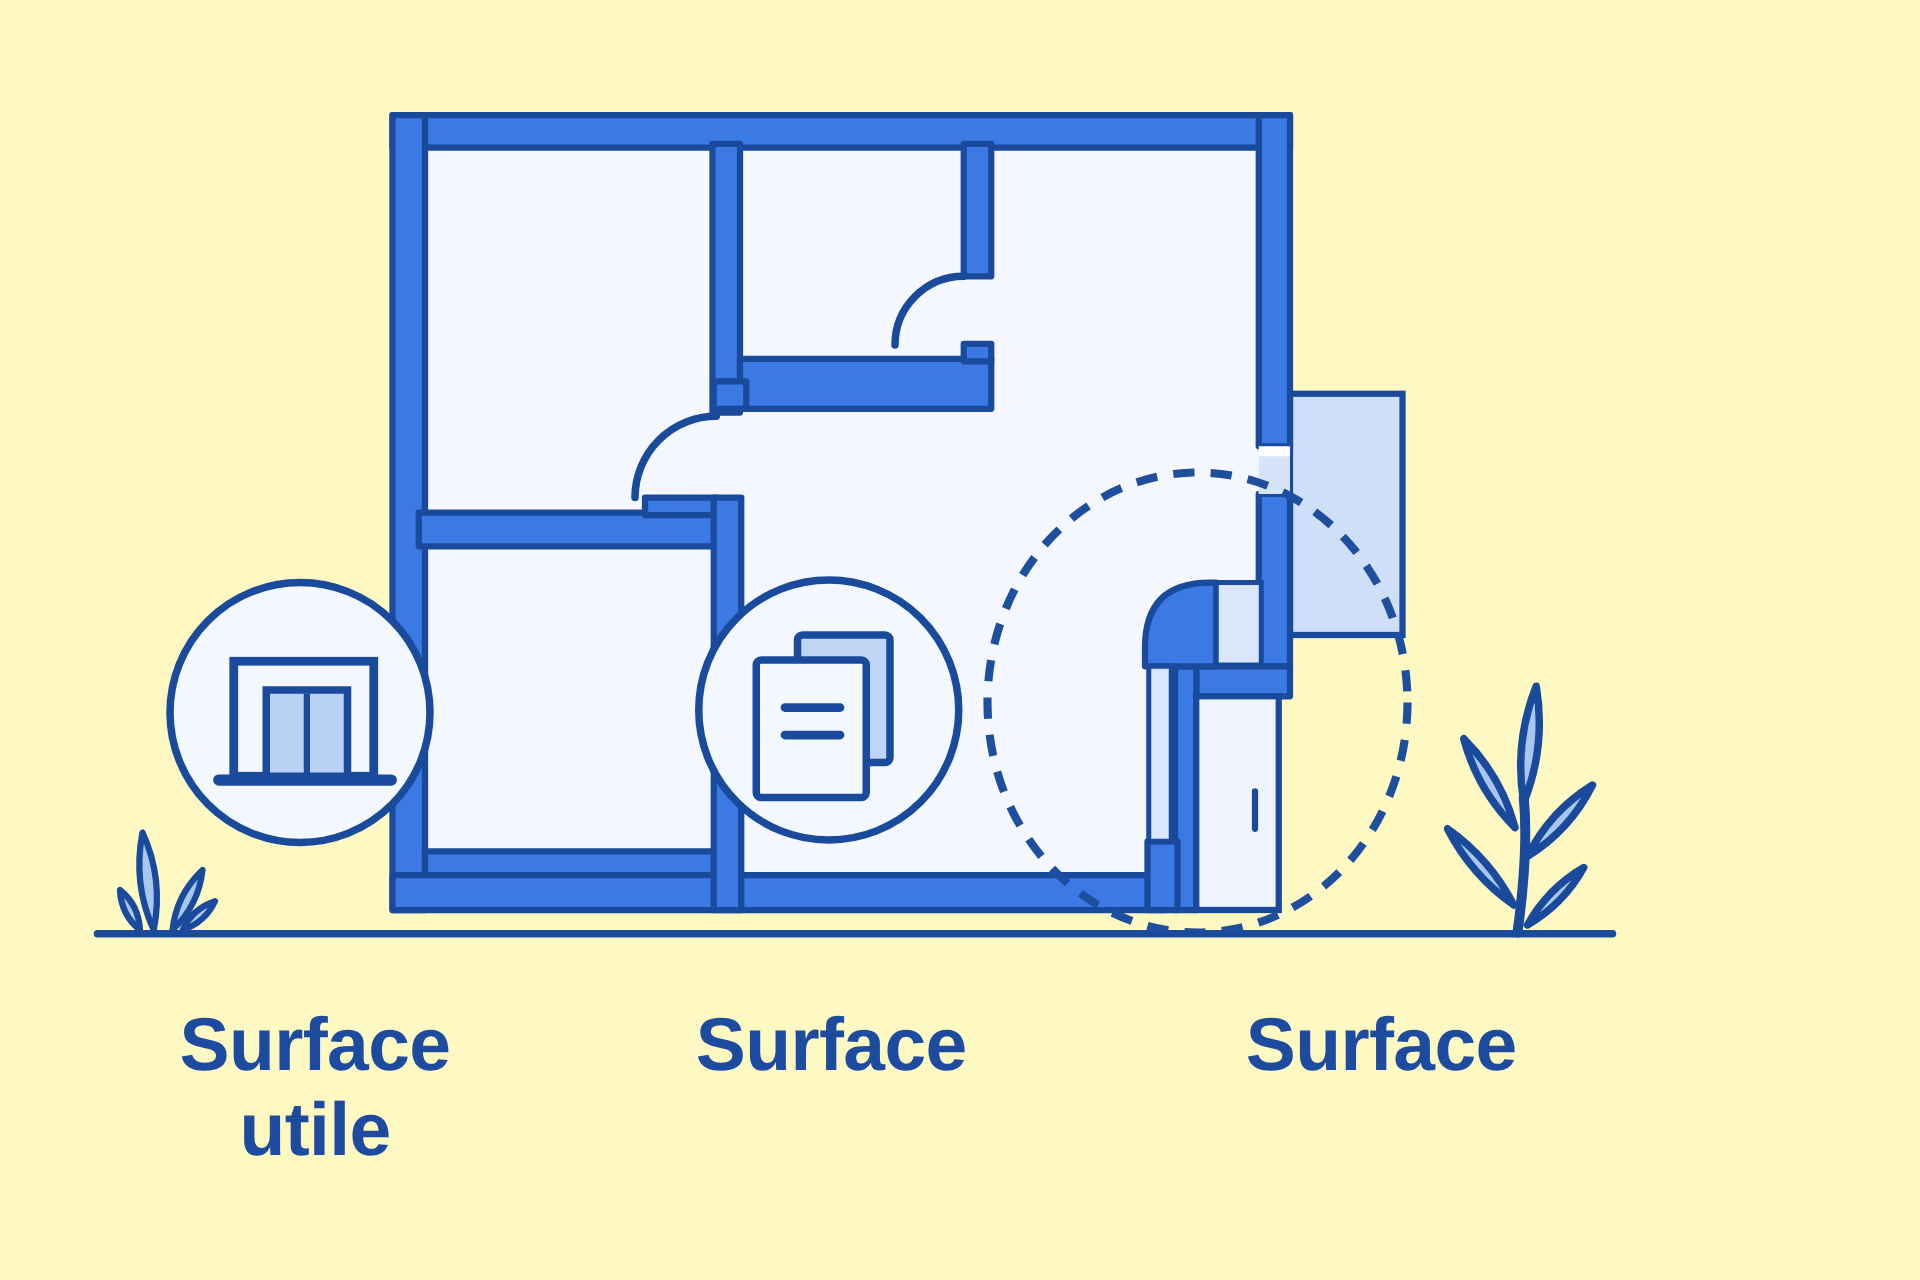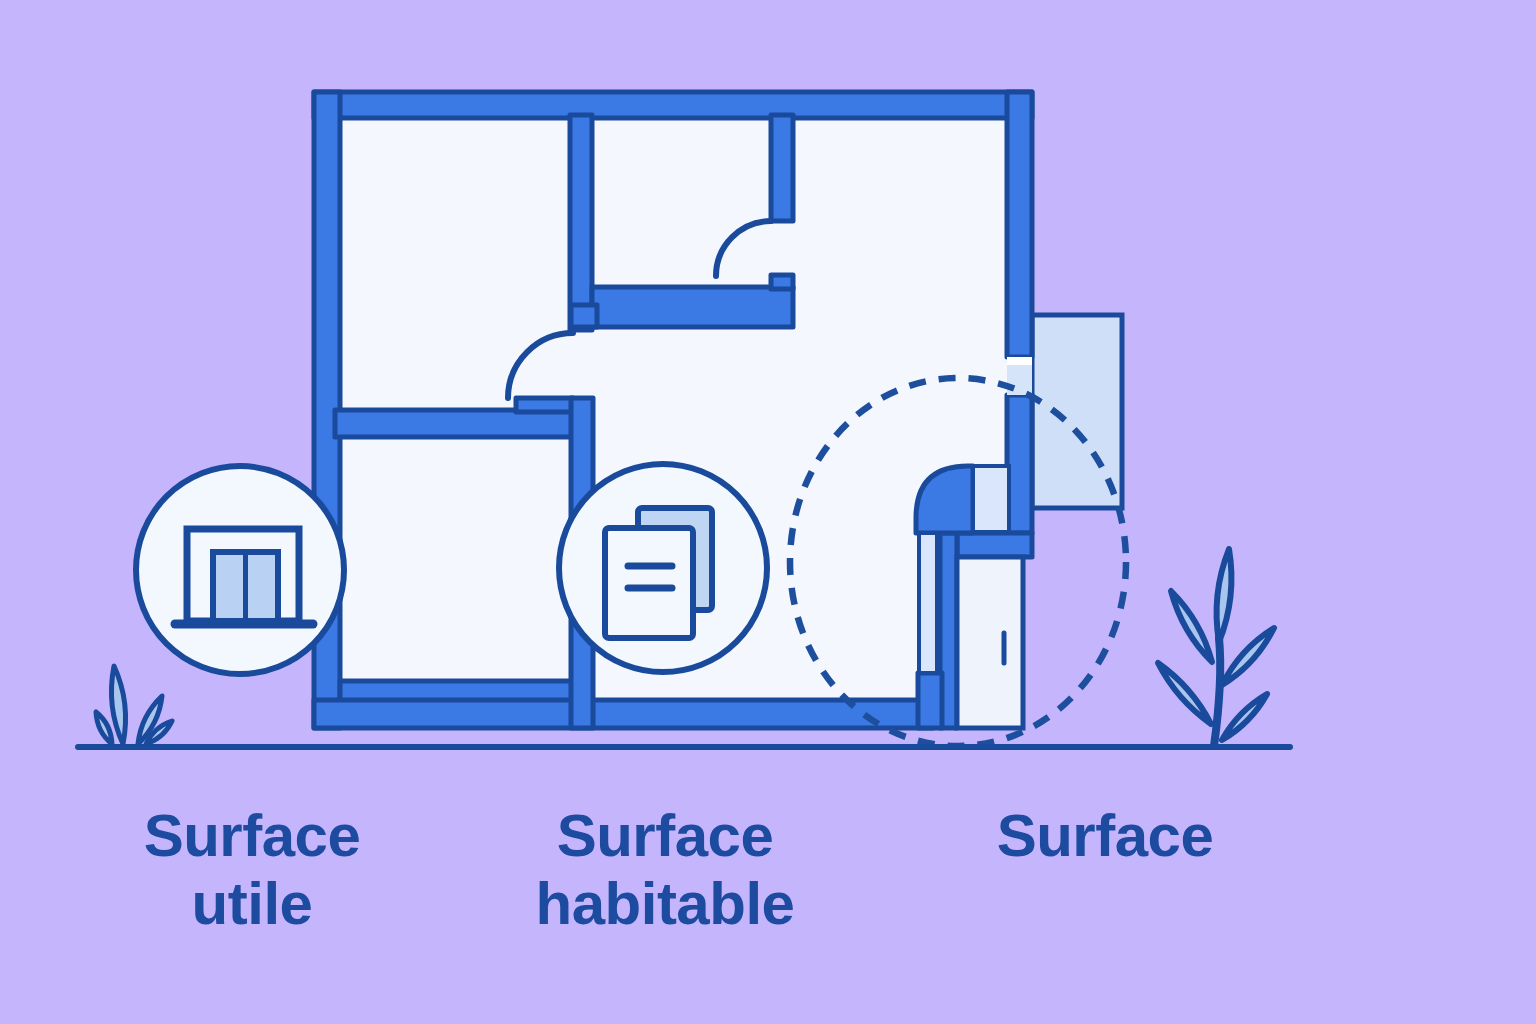--- a/index.html
+++ b/index.html
@@ -1,19 +1,19 @@
 <!DOCTYPE html>
 <html><head>
 <meta charset="utf-8">
 <style>
   html,body{margin:0;padding:0;background:#e9edf7;}
   #canvas{
     position:relative;
     width:1536px;height:1024px;
-    background:#c4b5fd;
+    background:#fef9c3;
     overflow:hidden;
     font-family:"Liberation Sans", sans-serif;
   }
   #plan-svg{position:absolute;left:0;top:0;}
   .label{
     position:absolute;
     top:802px;
     width:520px;
     text-align:center;
     font-size:60px;
@@ -118,19 +118,18 @@
       </g>
     </g>
   </svg>
 
   <div class="label" style="left:-8px;">
     <div>Surface</div>
     <div>utile</div>
   </div>
   <div class="label" style="left:405px;">
     <div>Surface</div>
-    <div>habitable</div>
   </div>
   <div class="label" style="left:845px;">
     <div>Surface</div>
   </div>
 
 </div>
 
 </body></html>

